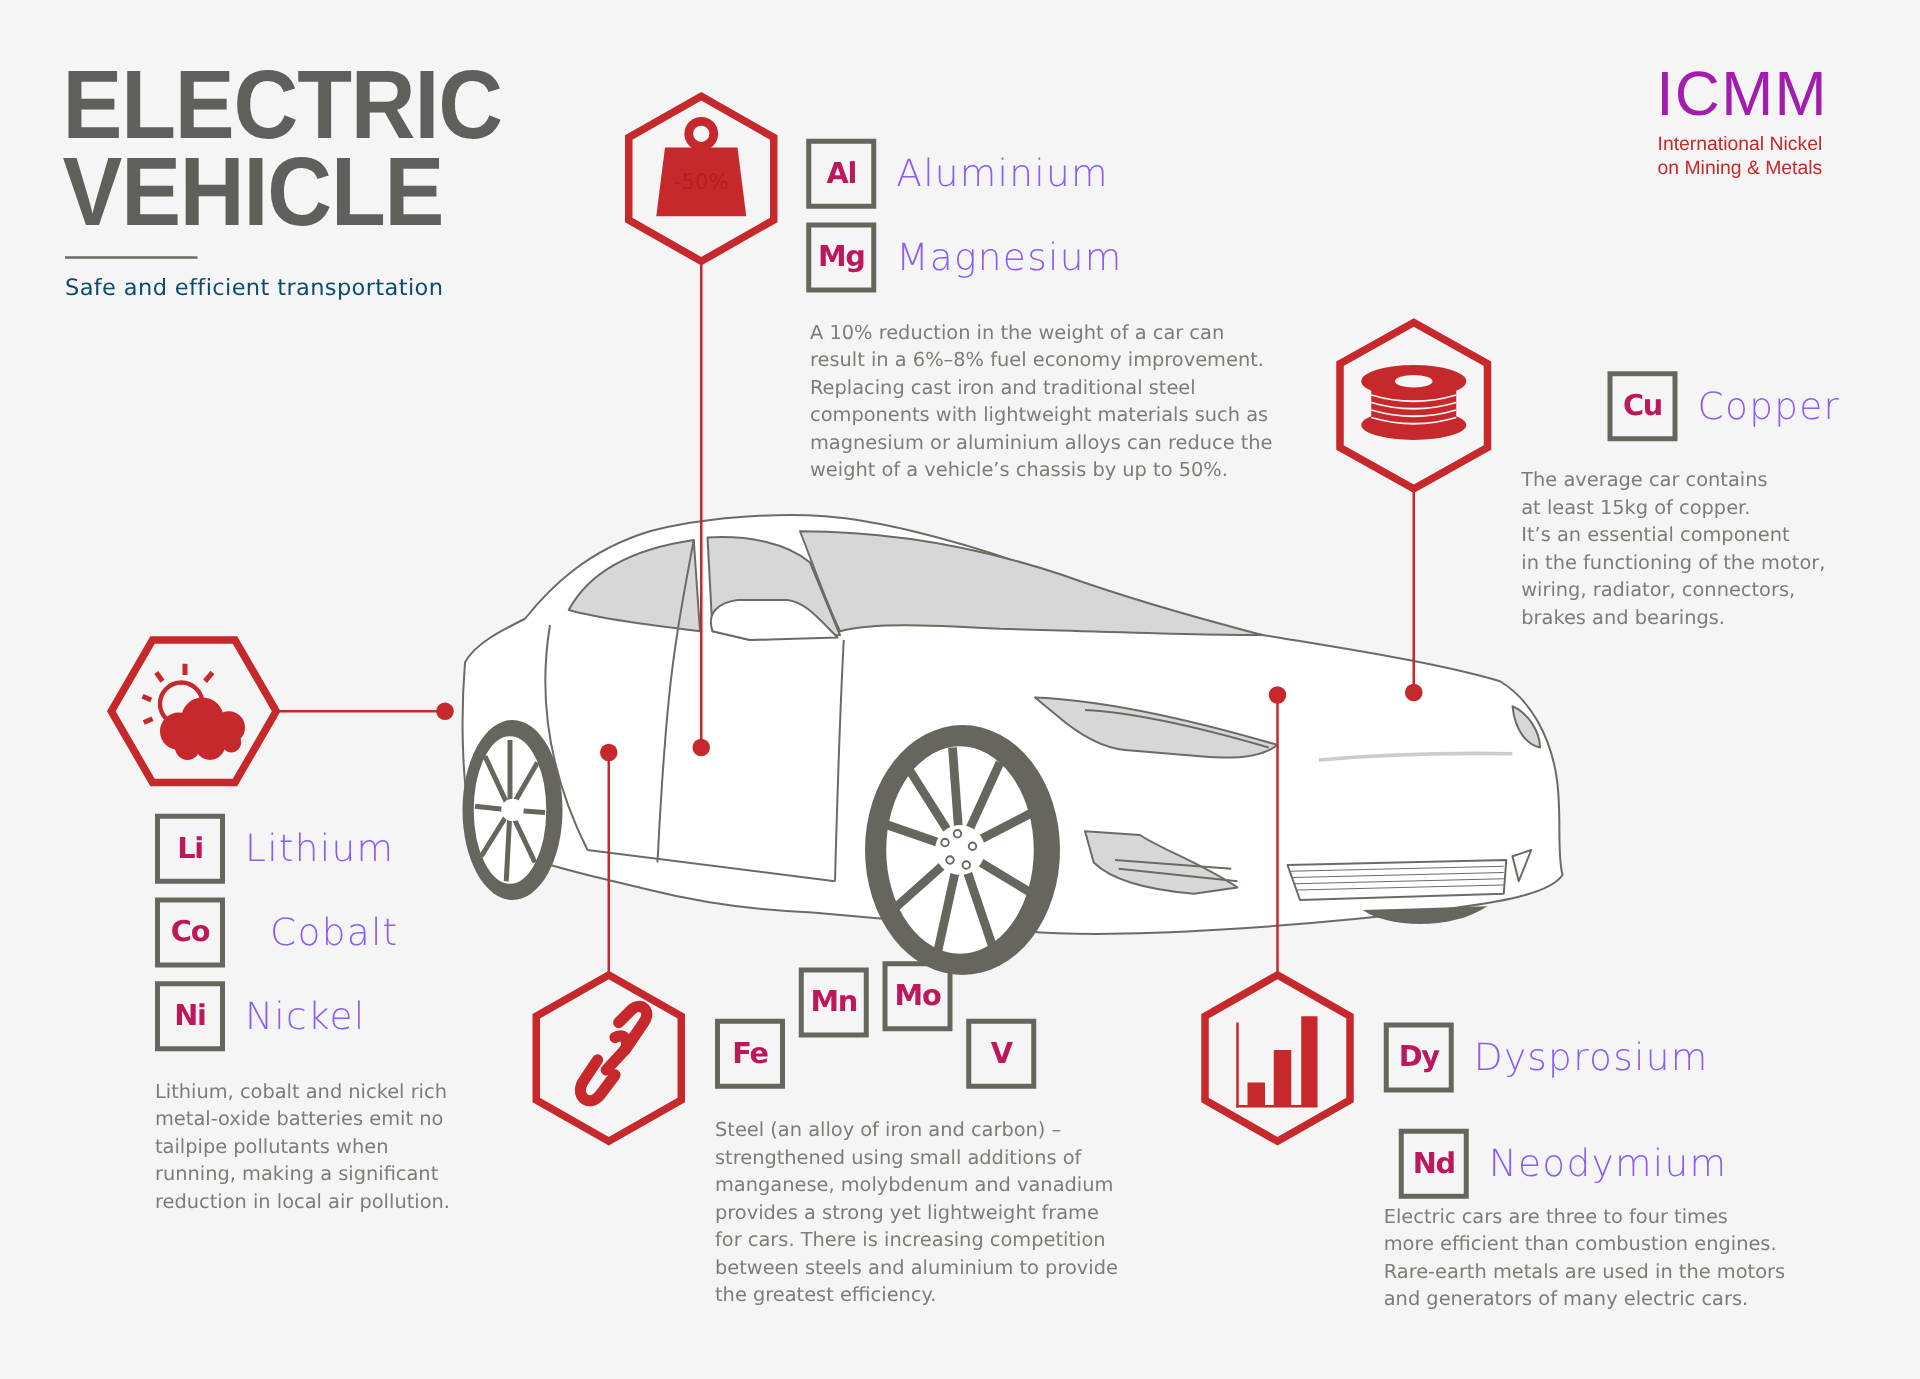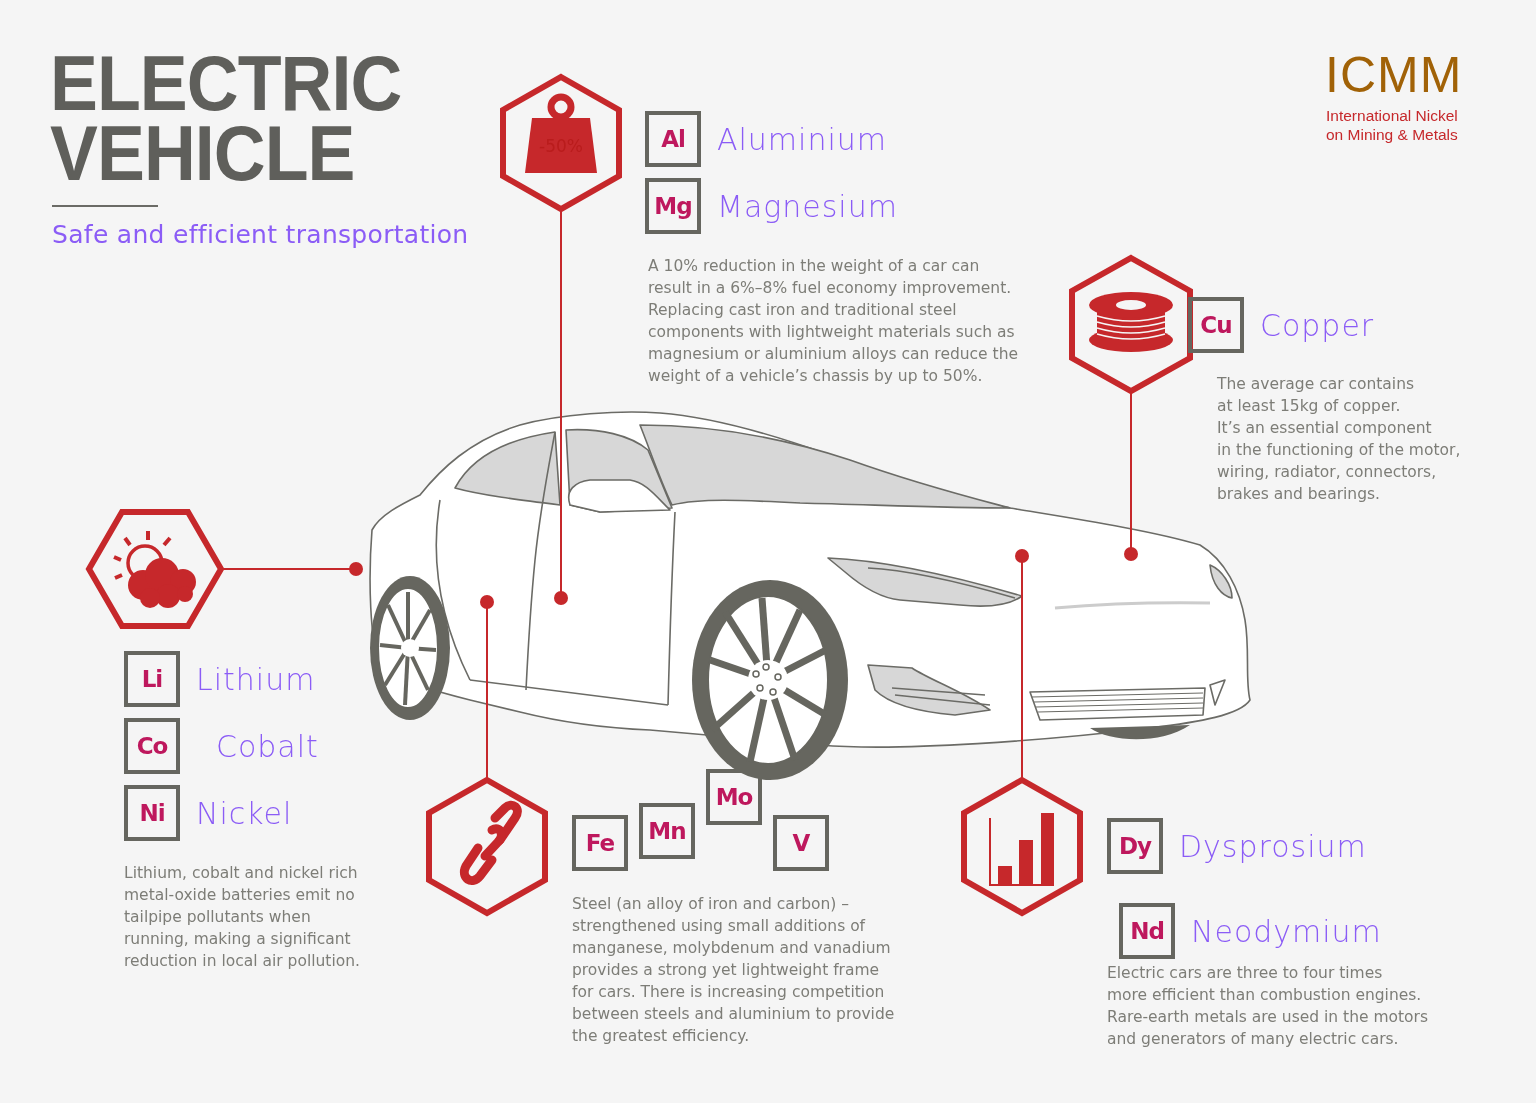--- a/index.html
+++ b/index.html
@@ -2,22 +2,22 @@
 <html><head>
 <meta charset="utf-8">
 <style>
   html, body { margin:0; padding:0; }
   body { width:1536px; height:1103px; background:#f5f5f5; position:relative; overflow:hidden;
          font-family:"DejaVu Sans", sans-serif; color:#6b6b66; }
   .abs { position:absolute; }
   .title { left:50px; top:48px; font-family:"Liberation Sans", sans-serif; font-weight:bold;
            font-size:78px; line-height:70px; color:#5f5f5b; letter-spacing:-1px; transform:scaleX(0.92); transform-origin:left top; }
   .title-rule { left:52px; top:205px; width:106px; height:2px; background:#6b6b66; }
-  .subtitle { left:52px; top:220px; font-size:25px; color:#8b5cf6; letter-spacing:0.3px; }
-  .logo-main { left:1325px; top:50px; font-family:"Liberation Sans", sans-serif; font-size:50px; line-height:50px; color:#a16207; letter-spacing:1px; }
+  .subtitle { left:52px; top:220px; font-size:18px; color:#0c4a6e; letter-spacing:0.3px; }
+  .logo-main { left:1325px; top:50px; font-family:"Liberation Sans", sans-serif; font-size:50px; line-height:50px; color:#a21caf; letter-spacing:1px; }
   .logo-sub { left:1326px; top:106px; font-family:"Liberation Sans", sans-serif; font-size:15.5px; line-height:19px; color:#c6282b; }
   .el { position:absolute; display:flex; align-items:center; }
   .el-box { width:48px; height:48px; border:4px solid #66665f; display:flex; align-items:center; justify-content:center;
             font-family:"DejaVu Sans", sans-serif; font-weight:bold; font-size:23px; color:#be185d; letter-spacing:-1px; box-sizing:content-box; }
   .el-name { margin-left:16px; font-family:"DejaVu Sans", sans-serif; font-weight:200; font-size:30px; color:#8b5cf6; letter-spacing:1px; }
   .para { position:absolute; font-size:15.5px; line-height:22px; color:#7d7d77; white-space:pre-line; }
   svg { position:absolute; left:0; top:0; }
 </style>
 </head>
 <body>
@@ -199,21 +199,21 @@
   <div class="el-box">Mg</div>
   <div class="el-name">Magnesium</div>
 </div>
 <div class="para" style="left:648px; top:255px;">A 10% reduction in the weight of a car can
 result in a 6%–8% fuel economy improvement.
 Replacing cast iron and traditional steel
 components with lightweight materials such as
 magnesium or aluminium alloys can reduce the
 weight of a vehicle’s chassis by up to 50%.</div>
 
-<div class="el" style="left:1144px; top:297px;padding-left:44px;">
+<div class="el" style="left:1242px; top:297px;padding-left:44px;">
   <div class="el-box">Cu</div>
   <div class="el-name">Copper</div>
 </div>
 <div class="para" style="left:1217px; top:373px;">The average car contains
 at least 15kg of copper.
 It’s an essential component
 in the functioning of the motor,
 wiring, radiator, connectors,
 brakes and bearings.</div>
 
@@ -231,21 +231,21 @@
 </div>
 <div class="para" style="left:124px; top:862px;">Lithium, cobalt and nickel rich
 metal-oxide batteries emit no
 tailpipe pollutants when
 running, making a significant
 reduction in local air pollution.</div>
 
 <div class="el" style="left:572px; top:815px;">
   <div class="el-box">Fe</div>
 </div>
-<div class="el" style="left:639px; top:803px;align-items:center;">
+<div class="el" style="left:639px; top:774px;align-items:center;">
   <div class="el-box">Mn</div>
 </div>
 <div class="el" style="left:706px; top:769px;">
   <div class="el-box">Mo</div>
 </div>
 <div class="el" style="left:773px; top:815px;">
   <div class="el-box">V</div>
 </div>
 <div class="para" style="left:572px; top:893px;">Steel (an alloy of iron and carbon) –
 strengthened using small additions of

